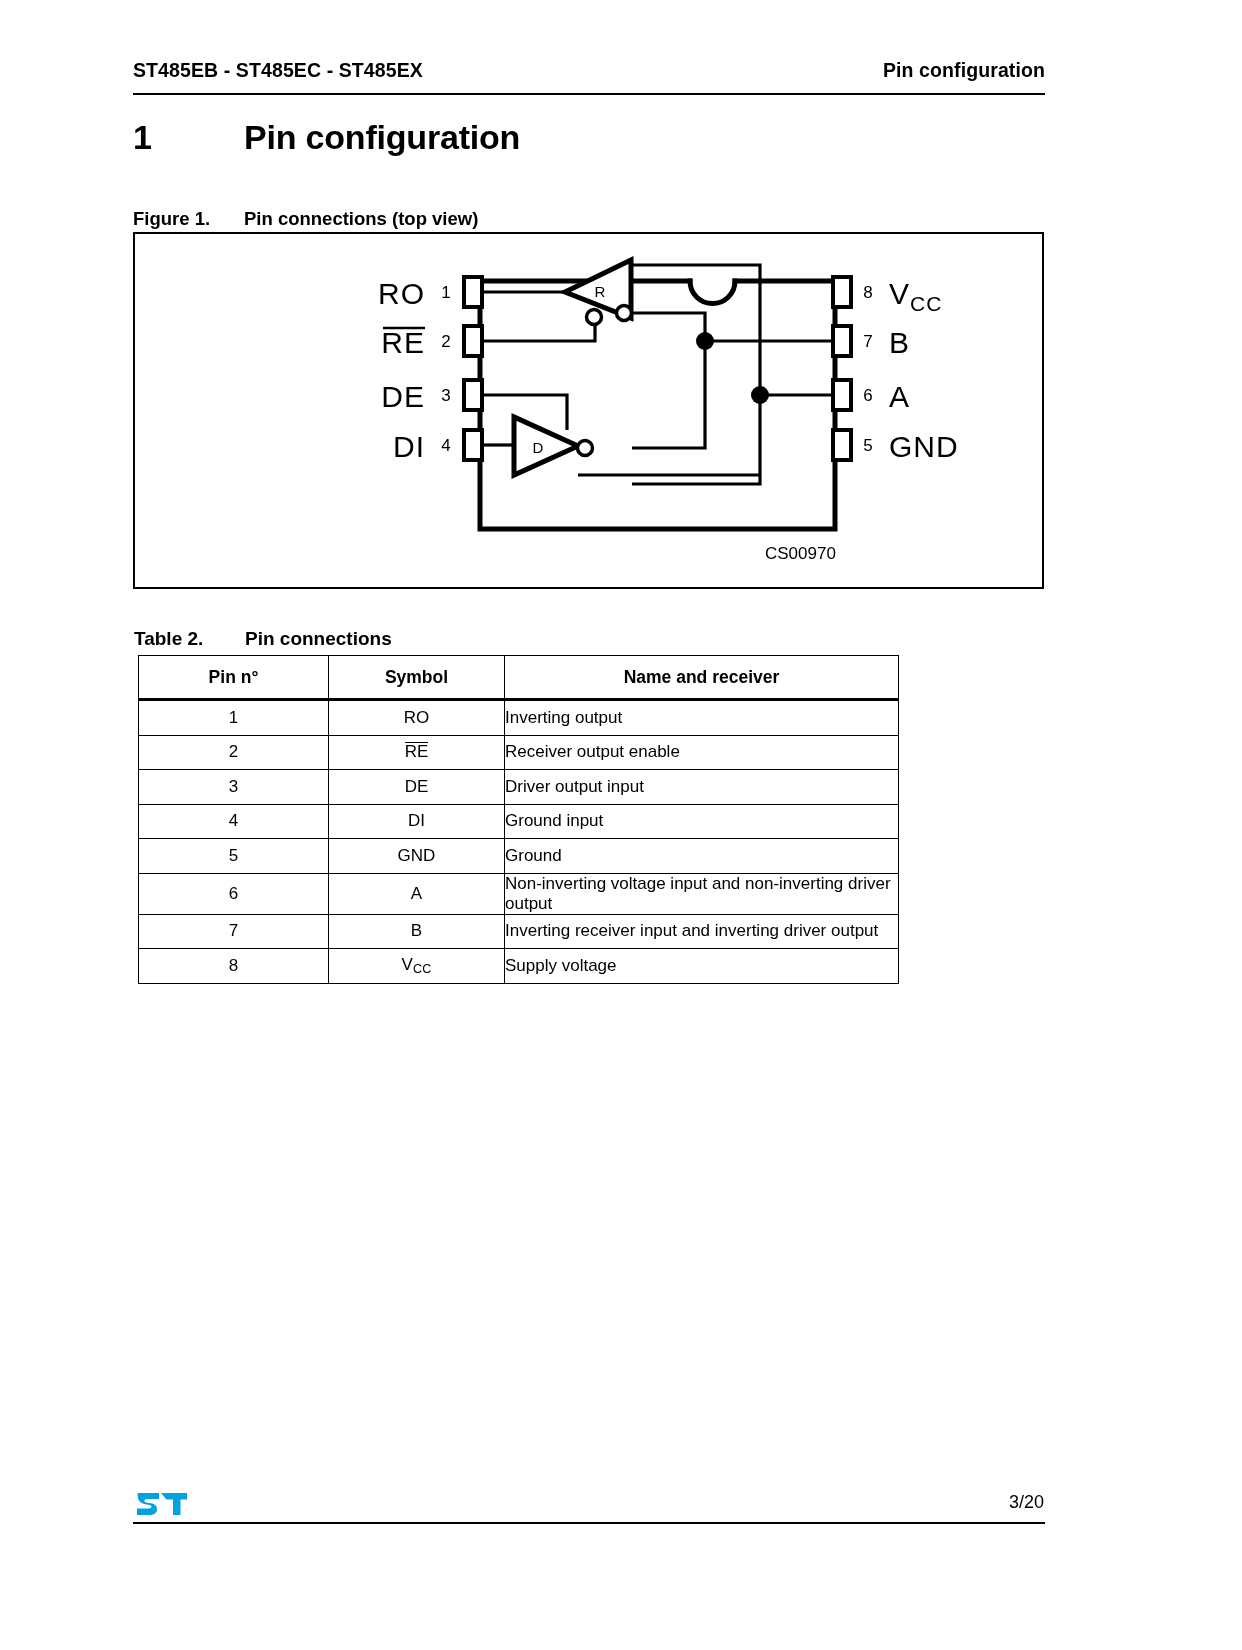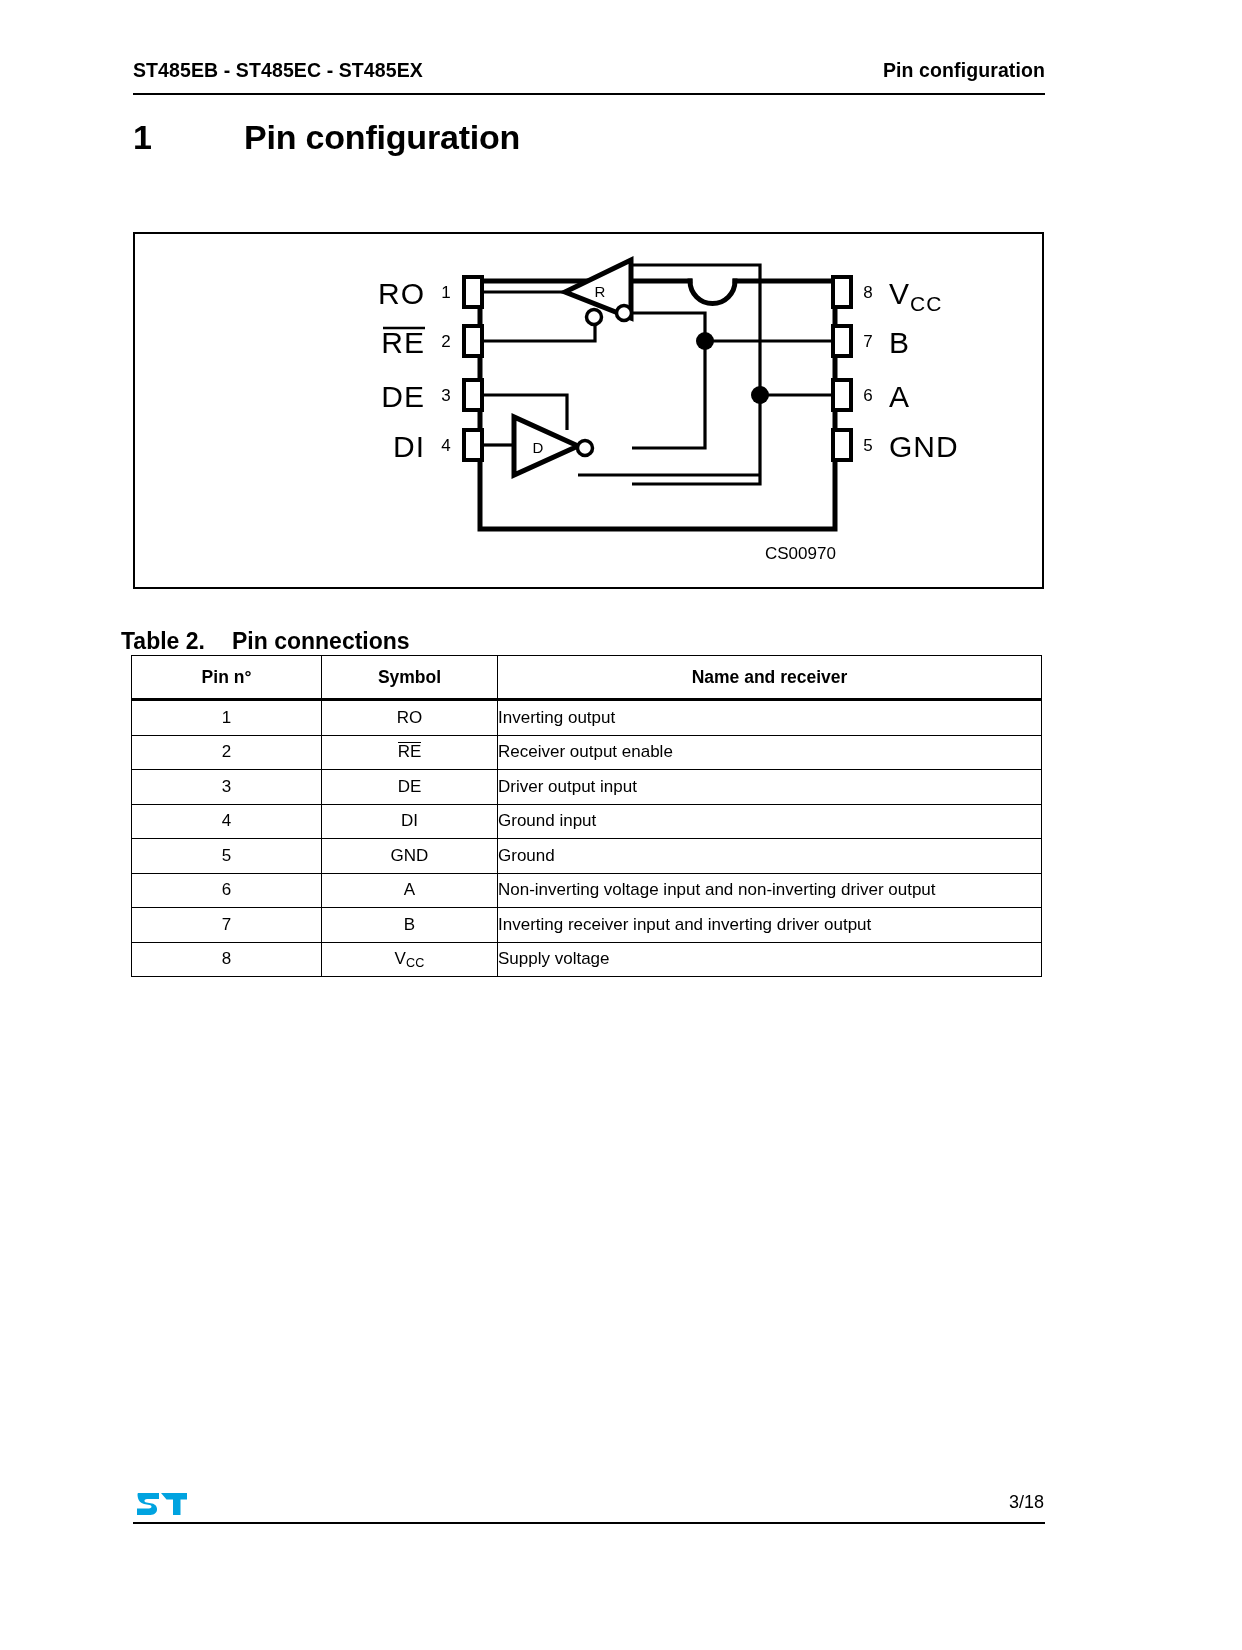--- a/index.html
+++ b/index.html
@@ -85,36 +85,36 @@
   .figure-inner {
     position: absolute;
     left: 0; top: 0;
     width: 100%; height: 100%;
   }
   .fig-svg { display: block; }
 
   
   .tbl-caption {
     position: absolute;
-    left: 121px;
+    left: 134px;
     top: 628px;
     width: 912px;
     display: flex;
     align-items: baseline;
-    font-size: 23px;
+    font-size: 19px;
     font-weight: bold;
   }
   .tbl-caption .cap-label { width: 111px; flex: 0 0 111px; }
 
   
   .pin-table {
     position: absolute;
-    left: 131px;
+    left: 138px;
     top: 655px;
-    width: 911px;
+    width: 761px;
     border-collapse: collapse;
     table-layout: fixed;
     font-size: 17px;
   }
   .pin-table th, .pin-table td {
     border: 1px solid #000000;
     padding: 0;
     vertical-align: middle;
     font-weight: normal;
   }
@@ -171,20 +171,24 @@
     <span>ST485EB - ST485EC - ST485EX</span>
     <span>Pin configuration</span>
   </div>
   <div class="header-rule"></div>
 
   <div class="chapter">
     <span class="chapter-num">1</span>
     <span>Pin configuration</span>
   </div>
 
+  <div class="fig-caption">
+    <span class="cap-label">Figure 1.</span>
+    <span>Pin connections (top view)</span>
+  </div>
 
   <div class="figure-box">
     <div class="figure-inner">
       <svg class="fig-svg" width="907" height="353" viewBox="0 0 907 353">
         <g fill="none" stroke="#000000" stroke-width="5" stroke-linecap="square">
 
           <path d="M345 47 L555 47"></path>
           <path d="M600 47 L700 47"></path>
           <path d="M555 47 A 22.5 22.5 0 0 0 600 47"></path>
           <path d="M345 47 L345 295 L700 295 L700 47"></path>
@@ -340,15 +344,15 @@
 
   <div class="footer-rule"></div>
   <div class="footer-logo">
     <svg viewBox="0 0 56 34" width="56" height="34">
       <g id="st-logo-shapes" fill="#00a3e0">
         <path d="M3 6 L24 6 L24 12 L12 12 C9 12 8.5 15 11.5 15.6 L17 16.6 C24 18 24 28 15.5 28 L2 28 L2 21.5 L14 21.5 C17 21.5 17.5 18.6 14.5 18 L9 17 C2 15.6 2 6 3 6 Z"></path>
         <path d="M26 6 L52 6 L52 12.6 L45.5 12.6 L45.5 28 L38 28 L38 12.6 L31.5 12.6 Z"></path>
       </g>
     </svg>
   </div>
-  <div class="footer-page">3/18</div>
+  <div class="footer-page">3/20</div>
 
 </div>
 
 </body></html>

